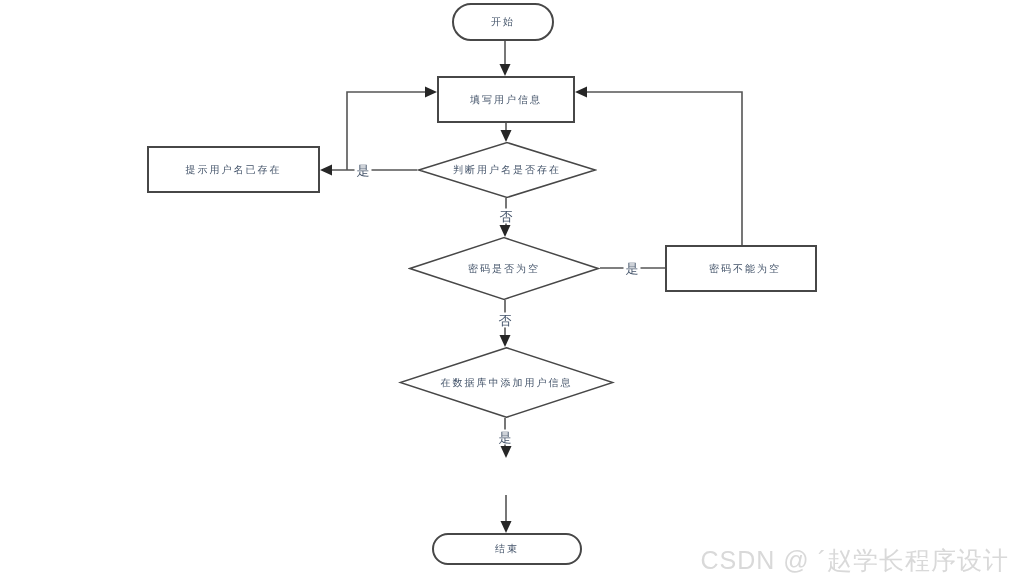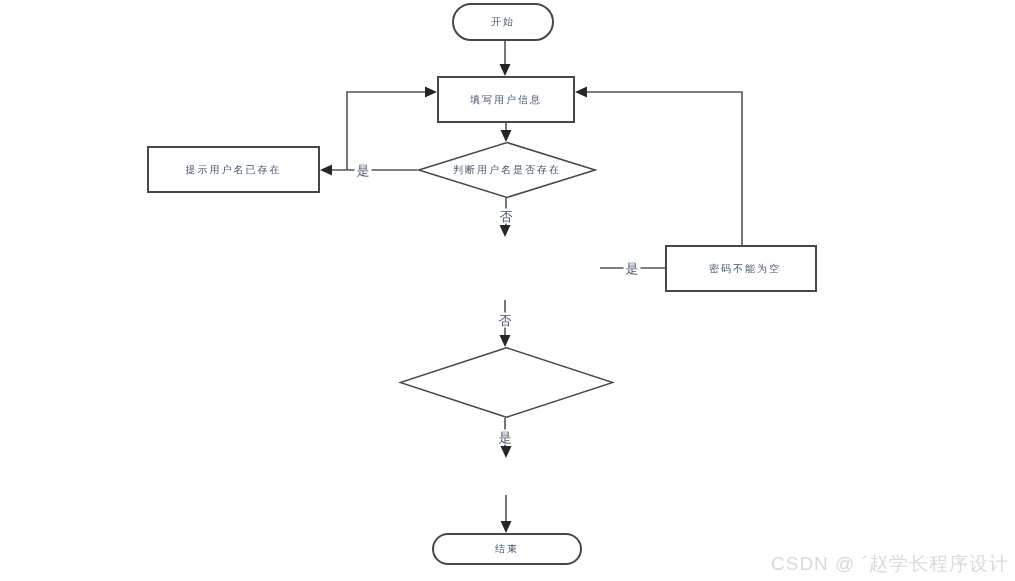--- a/index.html
+++ b/index.html
@@ -25,21 +25,21 @@
   .diamond-shape polygon{fill:var(--shape-fill,#ffffff);stroke:var(--shape-border,#474747);stroke-width:1.5;}
   .node-label{position:relative;z-index:1;padding:0 4px;}
   .edge-label{
     position:absolute;transform:translate(-50%,-50%);
     background:var(--background,#ffffff);color:var(--text,#44546a);
     font-size:13px;line-height:1;padding:1px 2px;z-index:2;
   }
   .watermark{
     position:absolute;right:6px;bottom:4px;
     font-family:"Liberation Sans","DejaVu Sans",sans-serif;
-    font-size:19px;color:var(--watermark,#d9d9d9);letter-spacing:1px;
+    font-size:25px;color:var(--watermark,#d9d9d9);letter-spacing:1px;
     white-space:nowrap;
   }
 </style>
 </head>
 <body>
 
 <div class="canvas">
 
   <svg class="connectors" xmlns="http://www.w3.org/2000/svg">
     <g>
@@ -96,29 +96,36 @@
     <svg class="diamond-shape" viewBox="0 0 100 100" preserveAspectRatio="none" xmlns="http://www.w3.org/2000/svg">
       <polygon points="50,1 99,50 50,99 1,50" vector-effect="non-scaling-stroke"></polygon>
     </svg>
     <span class="node-label">判断用户名是否存在</span>
   </div>
 
   <div class="node process" style="left:147px;top:146px;width:173px;height:47px;">
     <span class="node-label">提示用户名已存在</span>
   </div>
 
+  <div class="node decision" style="left:408px;top:237px;width:192px;height:63px;">
+    <svg class="diamond-shape" viewBox="0 0 100 100" preserveAspectRatio="none" xmlns="http://www.w3.org/2000/svg">
+      <polygon points="50,1 99,50 50,99 1,50" vector-effect="non-scaling-stroke"></polygon>
+    </svg>
+    <span class="node-label">密码是否为空</span>
+  </div>
 
   <div class="node process" style="left:665px;top:245px;width:152px;height:47px;padding-left:8px;">
     <span class="node-label">密码不能为空</span>
   </div>
 
   <div class="node decision" style="left:398px;top:347px;width:217px;height:71px;">
     <svg class="diamond-shape" viewBox="0 0 100 100" preserveAspectRatio="none" xmlns="http://www.w3.org/2000/svg">
       <polygon points="50,1 99,50 50,99 1,50" vector-effect="non-scaling-stroke"></polygon>
     </svg>
+    <span class="node-label">在数据库中添加用户信息</span>
   </div>
 
 
   <div class="node terminator" style="left:432px;top:533px;width:150px;height:32px;">
     <span class="node-label">结束</span>
   </div>
 
   <span class="edge-label" style="left:363px;top:170px;">是</span>
   <span class="edge-label" style="left:506px;top:216px;">否</span>
   <span class="edge-label" style="left:632px;top:268px;">是</span>

